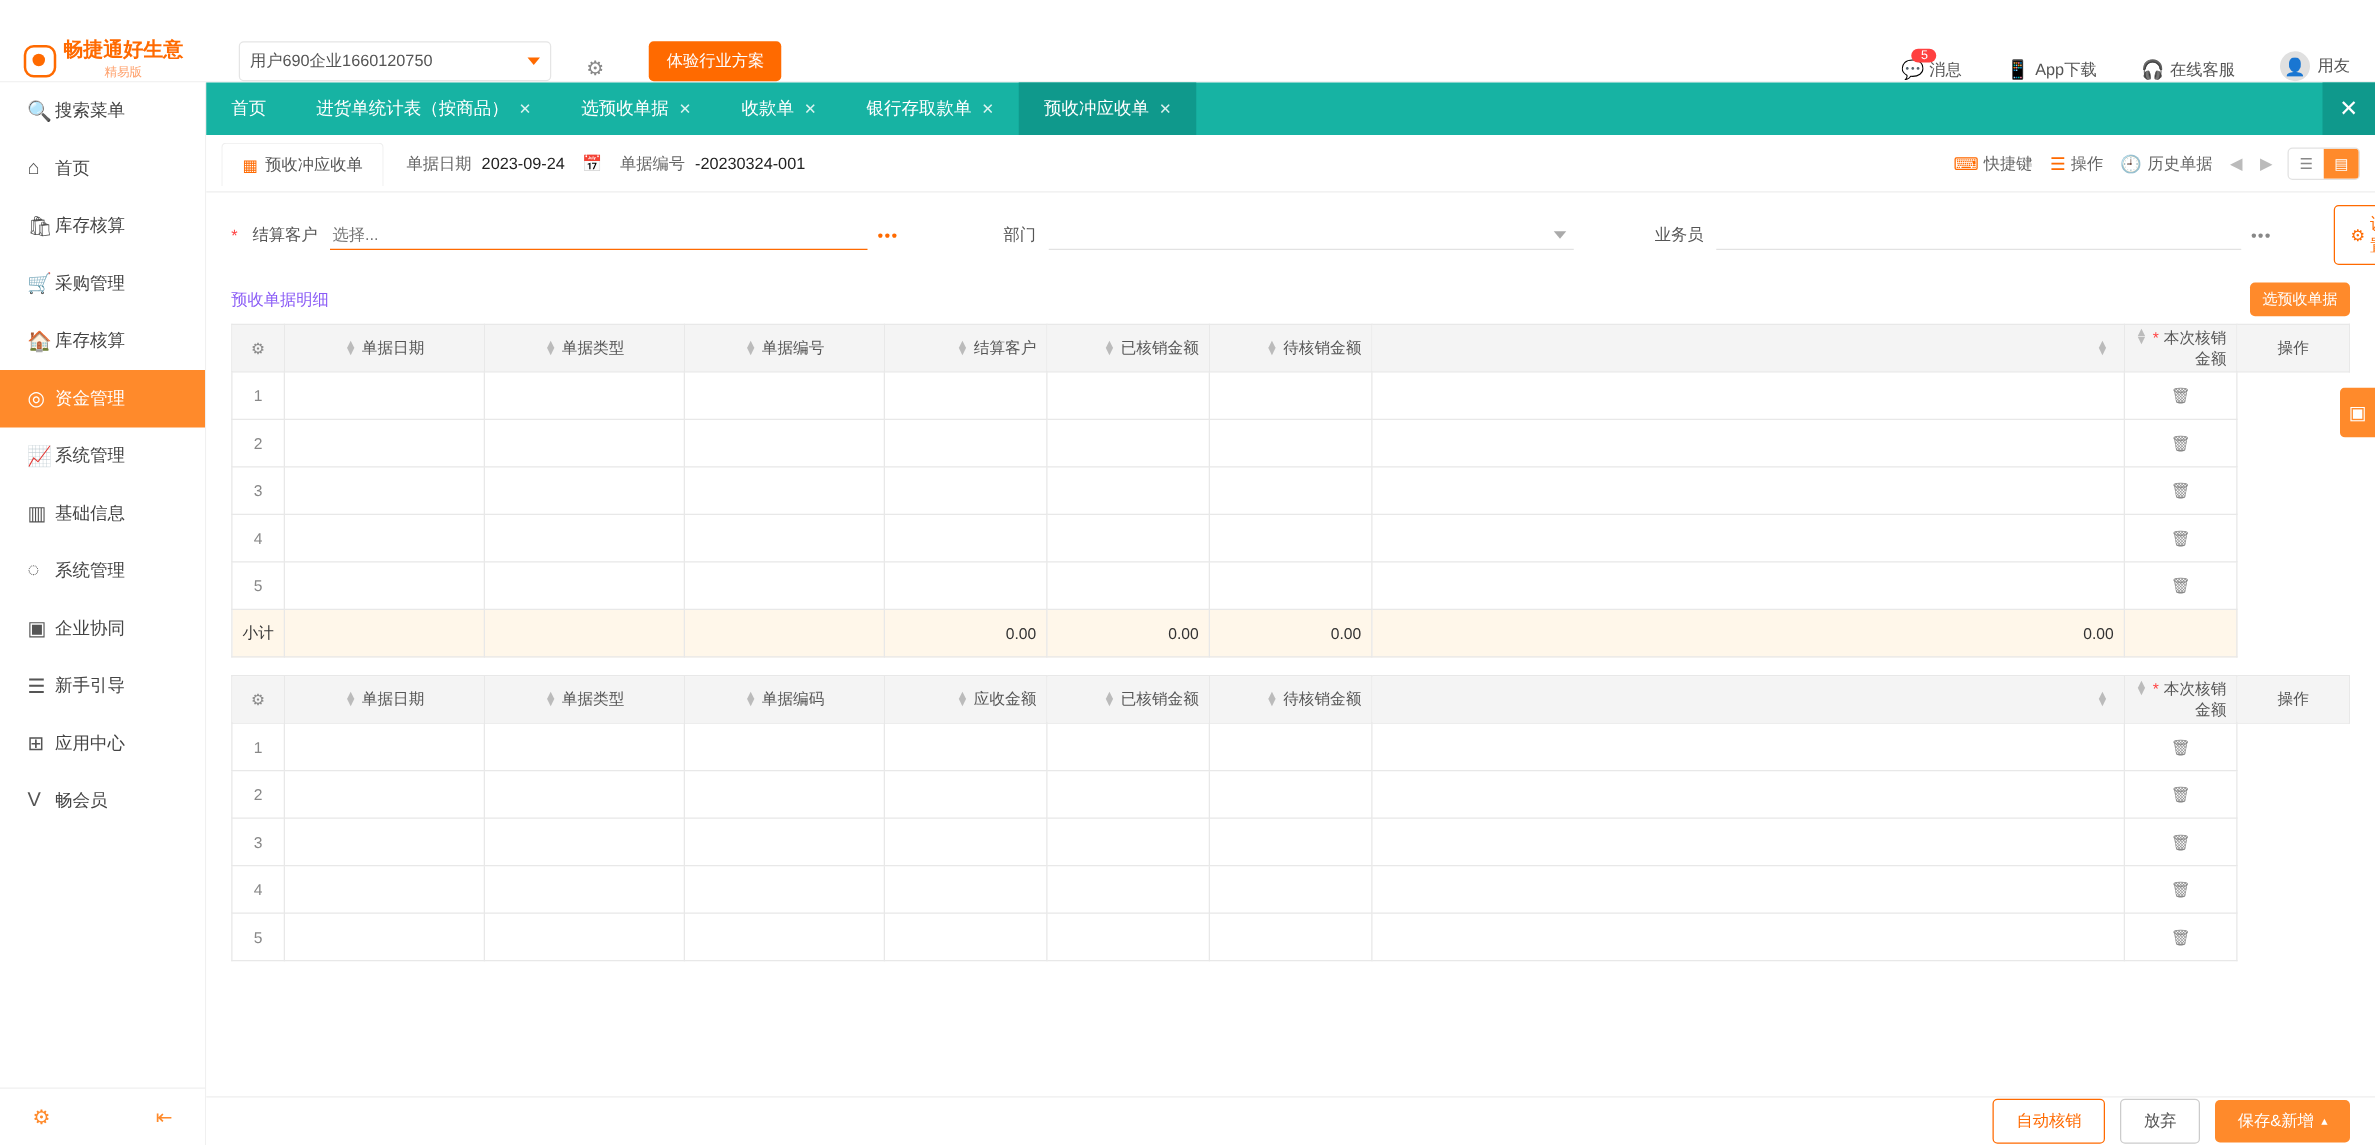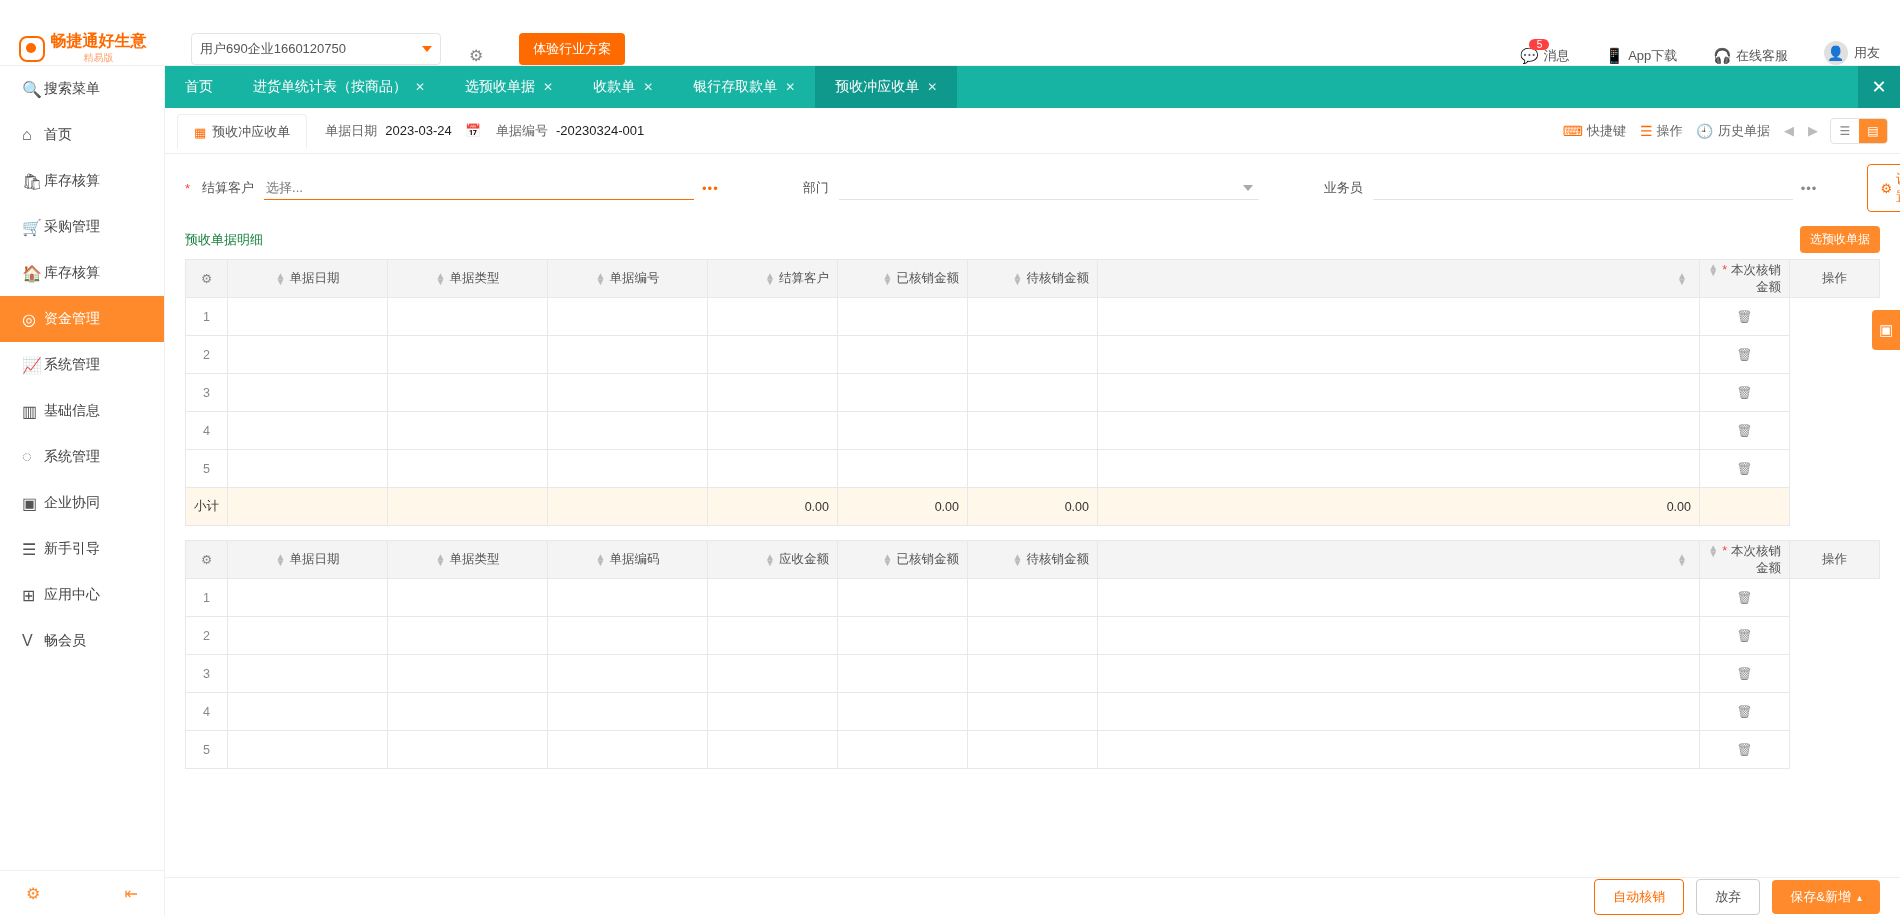--- a/index.html
+++ b/index.html
@@ -66,21 +66,21 @@
 .form-field .req { color:#ff4040; margin-right:4px; }
 .form-field .lbl { margin-right: 10px; width: 60px; text-align:right;}
 .customer-input { width: 430px; border:none; border-bottom:1.5px solid #ff6a00; outline:none; font-size:13px; padding: 4px 2px; color:#0369a1; }
 .dots { color:#ff6a00; margin-left:8px; letter-spacing:1px; cursor:pointer; }
 .plain-input { width: 420px; border:none; border-bottom:1px solid #e2e2e2; outline:none; font-size:13px; padding: 4px 2px; color:#333;}
 .settings-btn { margin-left:auto; display:flex; align-items:center; border:1px solid #ff6a00; color:#ff6a00; border-radius:4px; padding:5px 12px; font-size:13px; cursor:pointer; background:#fff;}
 .settings-btn .ic{ margin-right:4px;}
 
 
 .sect-title-row { display:flex; align-items:center; justify-content:space-between; padding: 6px 20px 6px; }
-.sect-title { color:#15803d; font-size:13px; }
+.sect-title { color:#8b5cf6; font-size:13px; }
 .mini-btn { background:#ff8a2b; color:#fff; border:none; border-radius:4px; padding:5px 10px; font-size:12px; cursor:pointer; }
 
 
 .tbl-wrap { padding: 0 20px; }
 table { width:100%; border-collapse: collapse; table-layout: fixed; }
 th, td { border:1px solid #e8e8e8; font-size:12.5px; height:38px; padding: 0 8px; }
 th { background:#f4f4f4; color:#555; font-weight:500; position:relative;}
 .gear-cell { width:42px; text-align:center; color:#888; }
 .op-col { width:90px; text-align:center; }
 .sort-ic { color:#bbb; font-size:10px; display:inline-flex; flex-direction:column; line-height:6px; margin-right:4px; vertical-align:middle;}
@@ -236,21 +236,21 @@
       </div>
 
     <div class="doc-area">
       <div class="doc-header">
         <div class="doc-tab">
           <span class="ic">▦</span>
           <span>预收冲应收单</span>
         </div>
         <div class="doc-meta">
           <span>单据日期</span>
-          <span class="date-val">2023-03-24</span>
+          <span class="date-val">2023-09-24</span>
           <span class="cal">📅</span>
           <span>单据编号</span>
           <span class="date-val">-20230324-001</span>
         </div>
         <div class="spacer"></div>
         <div class="doc-act">
             <span class="ic">⌨</span>
             <span>快捷键</span>
           </div>
         <div class="doc-act">

